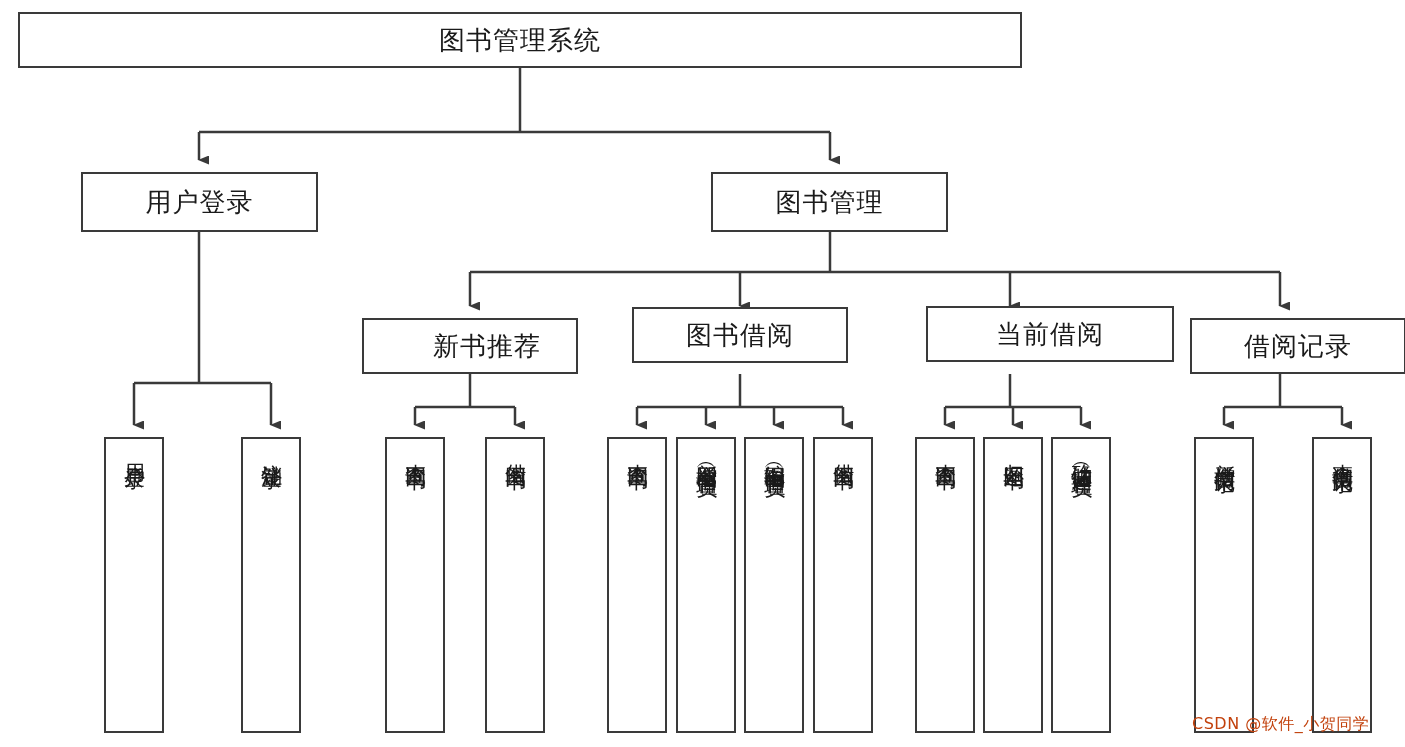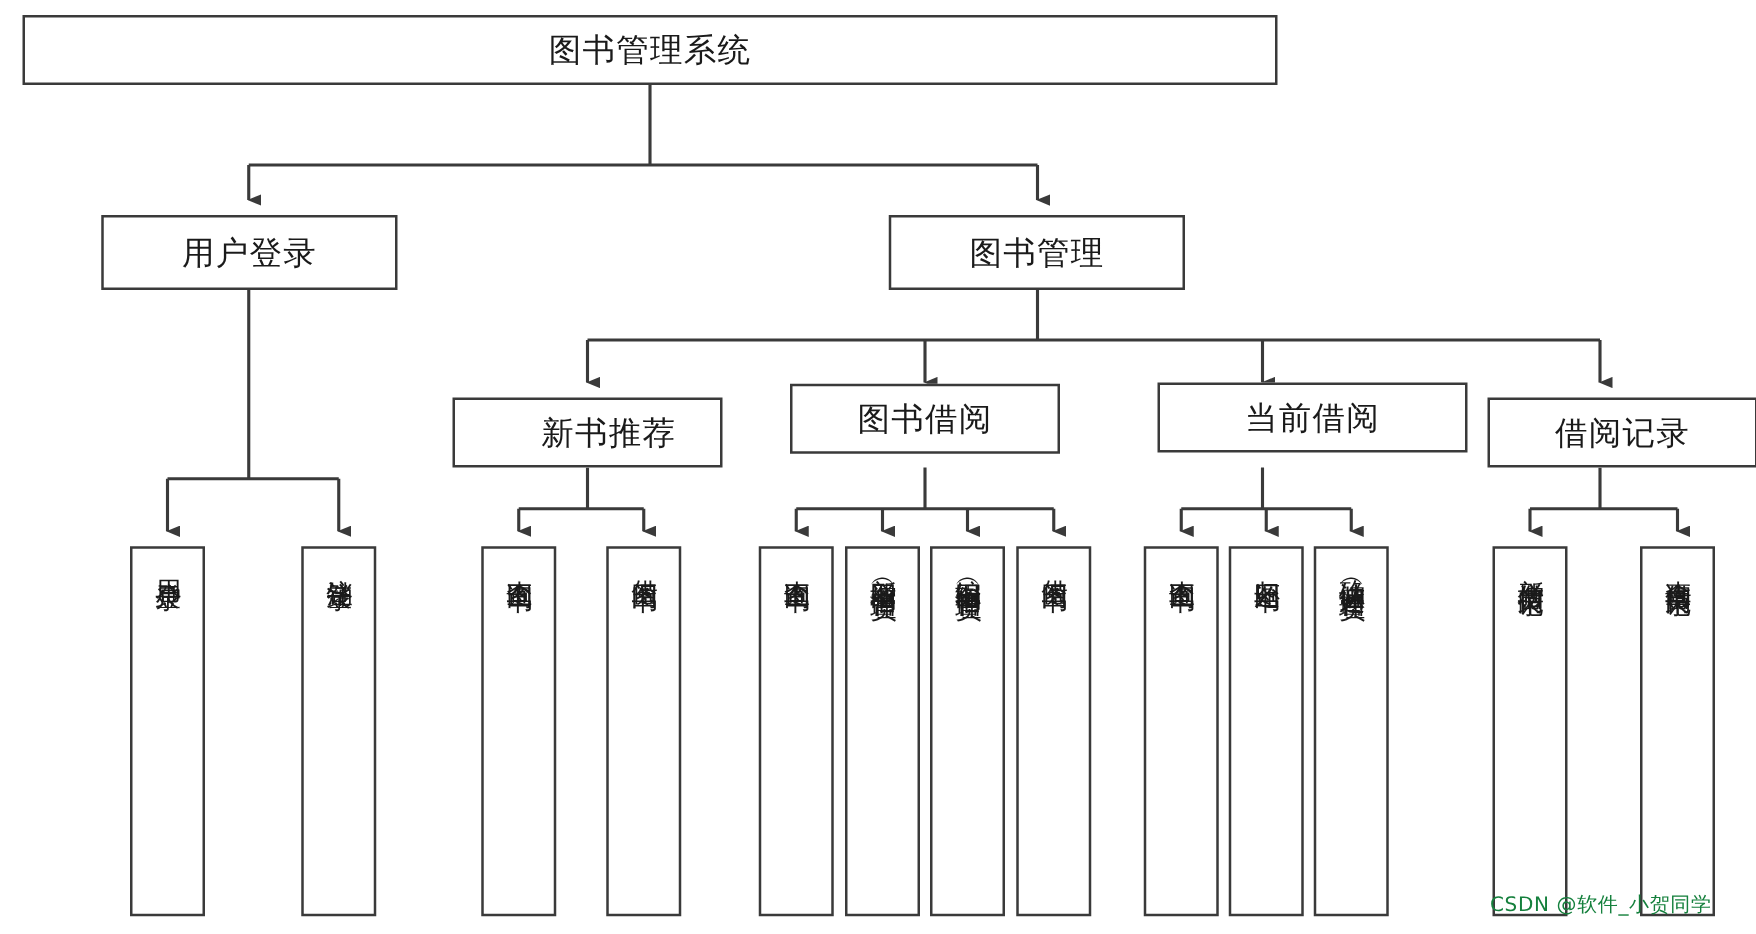--- a/index.html
+++ b/index.html
@@ -50,21 +50,21 @@
     text-orientation: upright;
     font-size: 21px;
     line-height: 1.22;
     letter-spacing: 2px;
     color: #1a1a1a;
     white-space: nowrap;
   }
   .watermark {
     position: absolute;
     font-size: 16px;
-    color: #15803d;
+    color: #c2410c;
     white-space: nowrap;
     letter-spacing: 0.5px;
   }
 </style>
 </head>
 <body>
 
 <div id="diagram-root">
 
   <svg class="canvas" viewBox="0 0 1405 747">

